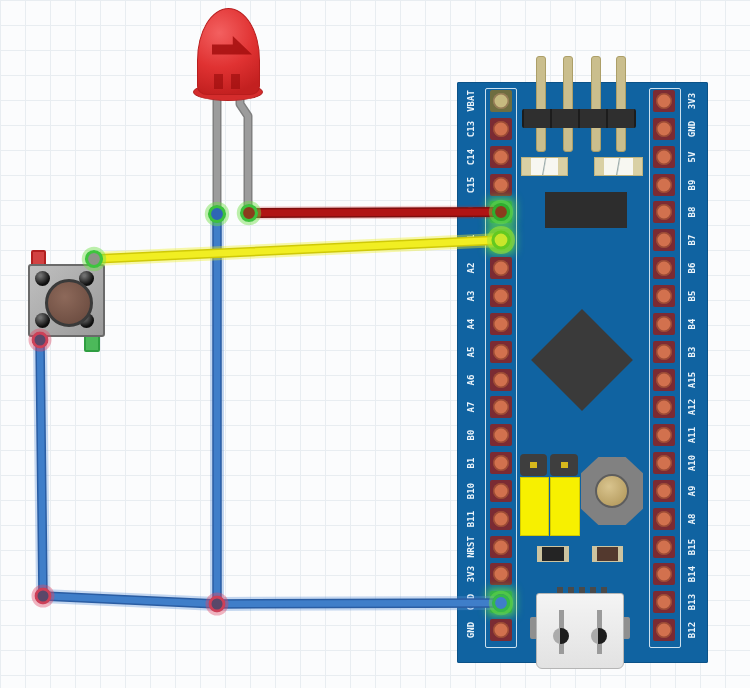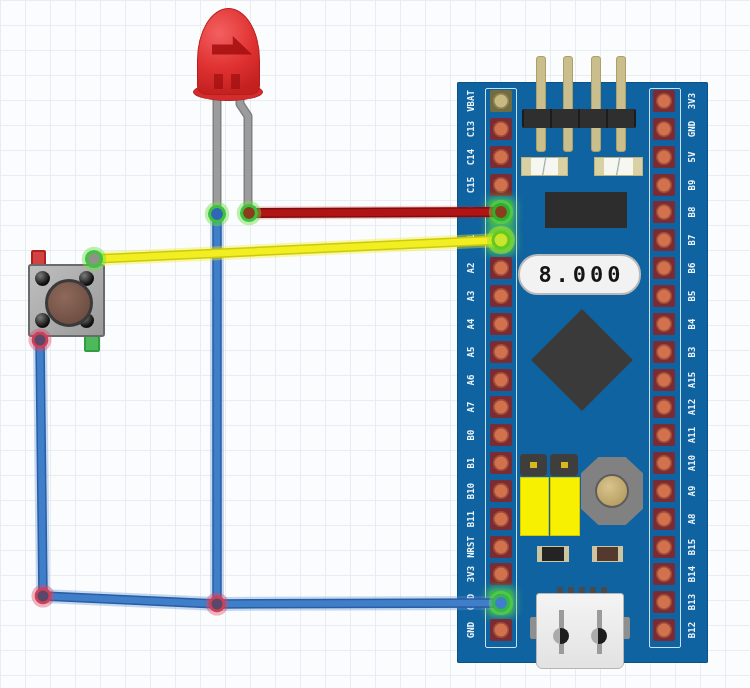--- a/index.html
+++ b/index.html
@@ -108,23 +108,20 @@
     <div class="hdr-pin" style="left:106px"></div>
     <div class="hdr-pin" style="left:134px"></div>
     <div class="hdr-pin" style="left:159px"></div>
     <div class="hdr-strip"></div>
 
     <div class="smd-led" style="left:64px;top:75px;width:45px"></div>
     <div class="smd-led" style="left:137px;top:75px;width:47px"></div>
 
     <div class="ic-black"></div>
 
-    <div class="crystal">
-      <span class="crystal-text">8.000</span>
-    </div>
 
     <div class="mcu"></div>
 
     <div class="jcap" style="left:63px;width:27px">
         <span></span>
       </div>
     <div class="jcap" style="left:93px;width:28px">
         <span></span>
       </div>
     <div class="jumper" style="left:63px;width:27px"></div>

